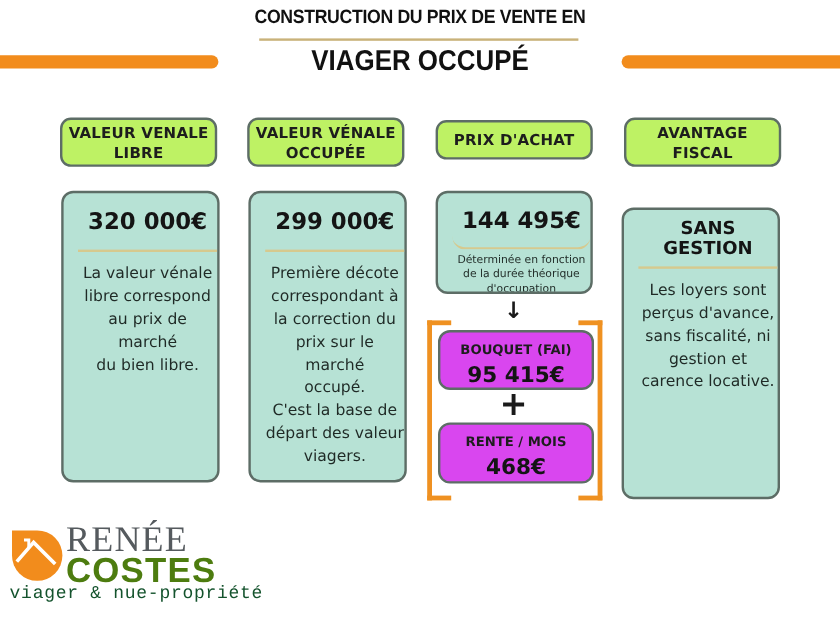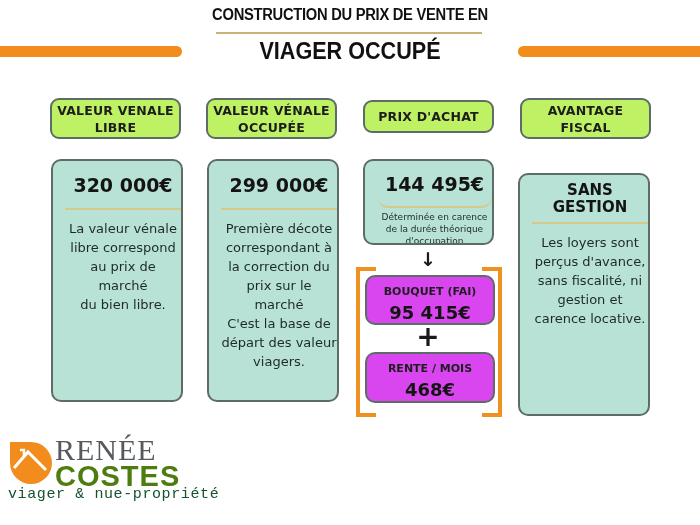--- a/index.html
+++ b/index.html
@@ -64,30 +64,31 @@
   </div>
 </div>
 
 <div class="abs card" style="left:207px;top:159px;width:132px;height:243px;">
   <div class="val">299 000€</div>
   <div class="desc">
     <div>Première décote</div>
     <div>correspondant à</div>
     <div>la correction du</div>
     <div>prix sur le marché</div>
+    <div>occupé.</div>
     <div>C'est la base de</div>
     <div>départ des valeur</div>
     <div>viagers.</div>
   </div>
 </div>
 
 <div class="abs card" style="left:363px;top:159px;width:131px;height:86px;">
   <div class="val" style="height:45px;border-radius:11px;">144 495€</div>
   <div class="desc tiny">
-    <div>Déterminée en carence</div>
+    <div>Déterminée en fonction</div>
     <div>de la durée théorique</div>
     <div>d'occupation</div>
   </div>
 </div>
 
 <div class="abs" style="left:418px;top:248px;width:20px;text-align:center;font-size:19px;font-weight:bold;line-height:22px;">↓</div>
 
 <div class="abs brk" style="left:356px;top:267px;width:16px;height:142px;border-width:4px 0 4px 4px;"></div>
 <div class="abs brk" style="left:482px;top:267px;width:16px;height:142px;border-width:4px 4px 4px 0;"></div>
 

